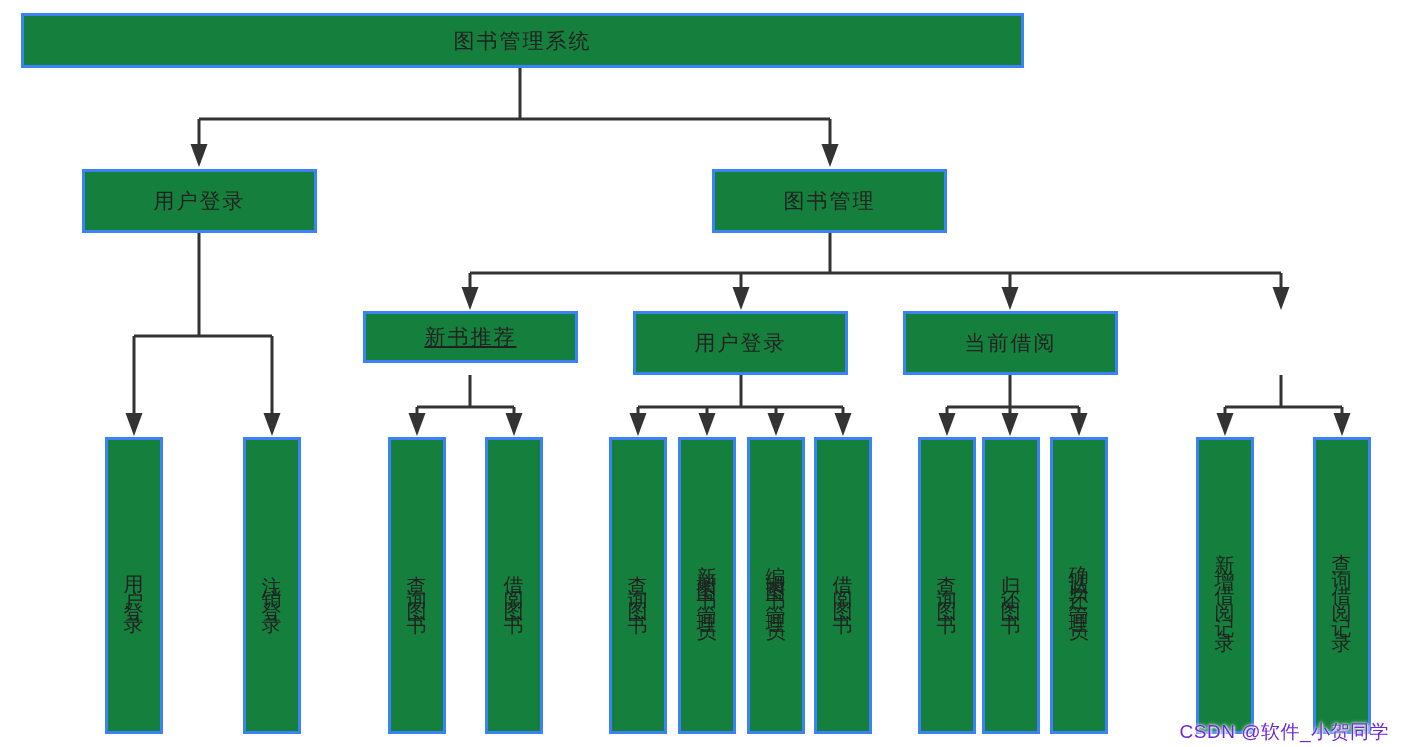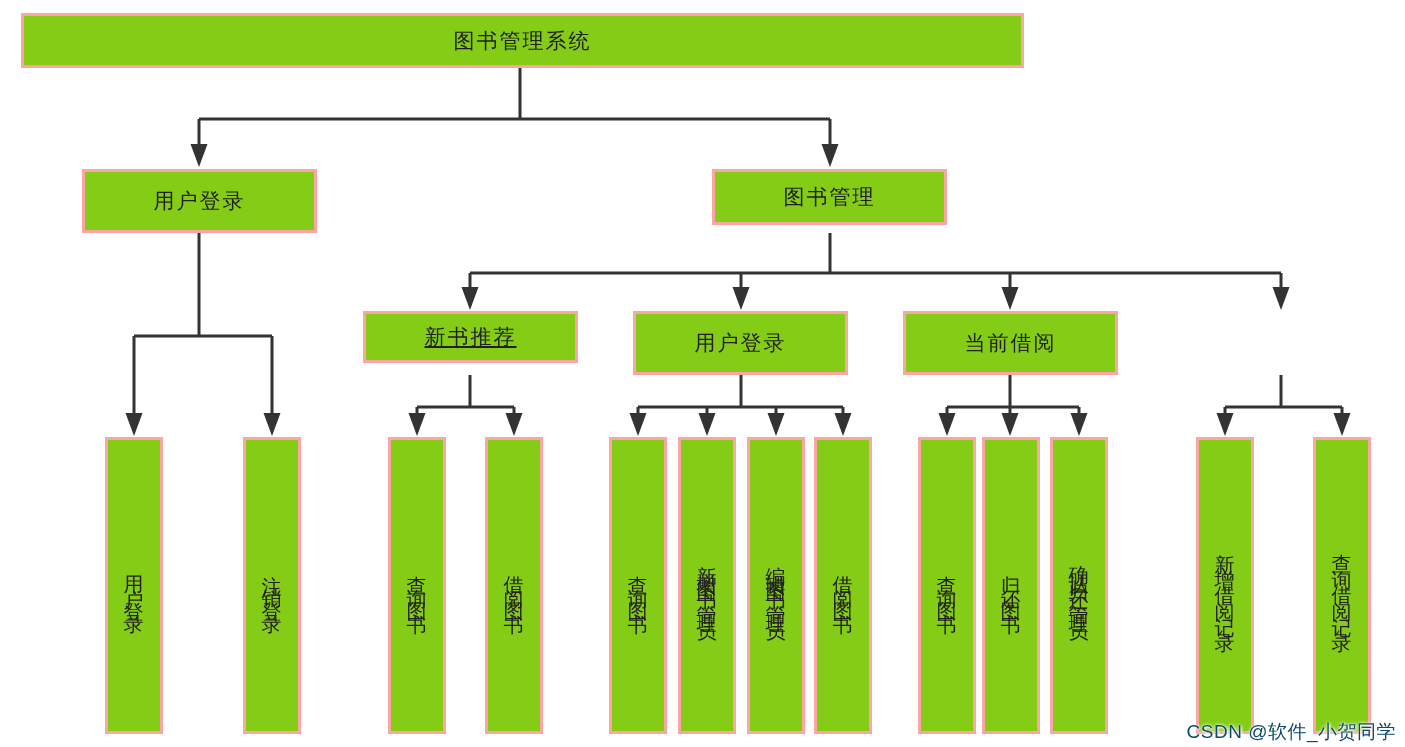--- a/index.html
+++ b/index.html
@@ -8,22 +8,22 @@
     width: 1405px;
     height: 747px;
     background: #ffffff;
     font-family: "Liberation Sans", "DejaVu Sans", sans-serif;
     overflow: hidden;
   }
   #connectors { position: absolute; left: 0; top: 0; }
   .box {
     position: absolute;
     box-sizing: border-box;
-    background: #84cc16;
-    border: 3px solid #fca5a5;
+    background: #15803d;
+    border: 3px solid #3b82f6;
     display: flex;
     align-items: center;
     justify-content: center;
     color: #212121;
     z-index: 2;
   }
   .hlabel {
     font-size: 21px;
     letter-spacing: 2px;
     white-space: nowrap;
@@ -33,25 +33,25 @@
     text-orientation: mixed;
     line-height: 1;
     font-size: 20px;
     white-space: nowrap;
   }
   .ls4  { letter-spacing: 13px; }
   .ls6  { letter-spacing: 16px; }
   .ls10 { letter-spacing: 8px; }
   #watermark {
     position: absolute;
-    right: 9px;
+    right: 16px;
     bottom: 2px;
     font-size: 19px;
     letter-spacing: 0.5px;
-    color: #0c4a6e;
+    color: #6d28d9;
     text-shadow: 0 0 2px #ffffff, 0 0 4px #ffffff, 1px 1px 2px #ffffff;
     z-index: 10;
     white-space: nowrap;
   }
 </style>
 </head>
 <body>
 
 <div id="stage">
 
@@ -95,21 +95,21 @@
       </g>
   </svg>
 
   <div class="box" style="left:21px; top:13px; width:1003px; height:55px;">
     <span class="hlabel">图书管理系统</span>
   </div>
 
   <div class="box" style="left:82px; top:169px; width:235px; height:64px;">
     <span class="hlabel">用户登录</span>
   </div>
-  <div class="box" style="left:712px; top:169px; width:235px; height:56px;">
+  <div class="box" style="left:712px; top:169px; width:235px; height:64px;">
     <span class="hlabel">图书管理</span>
   </div>
 
   <div class="box" style="left:363px; top:311px; width:215px; height:52px;text-decoration:underline;">
     <span class="hlabel">新书推荐</span>
   </div>
   <div class="box" style="left:633px; top:311px; width:215px; height:64px;">
     <span class="hlabel">用户登录</span>
   </div>
   <div class="box" style="left:903px; top:311px; width:215px; height:64px;">

